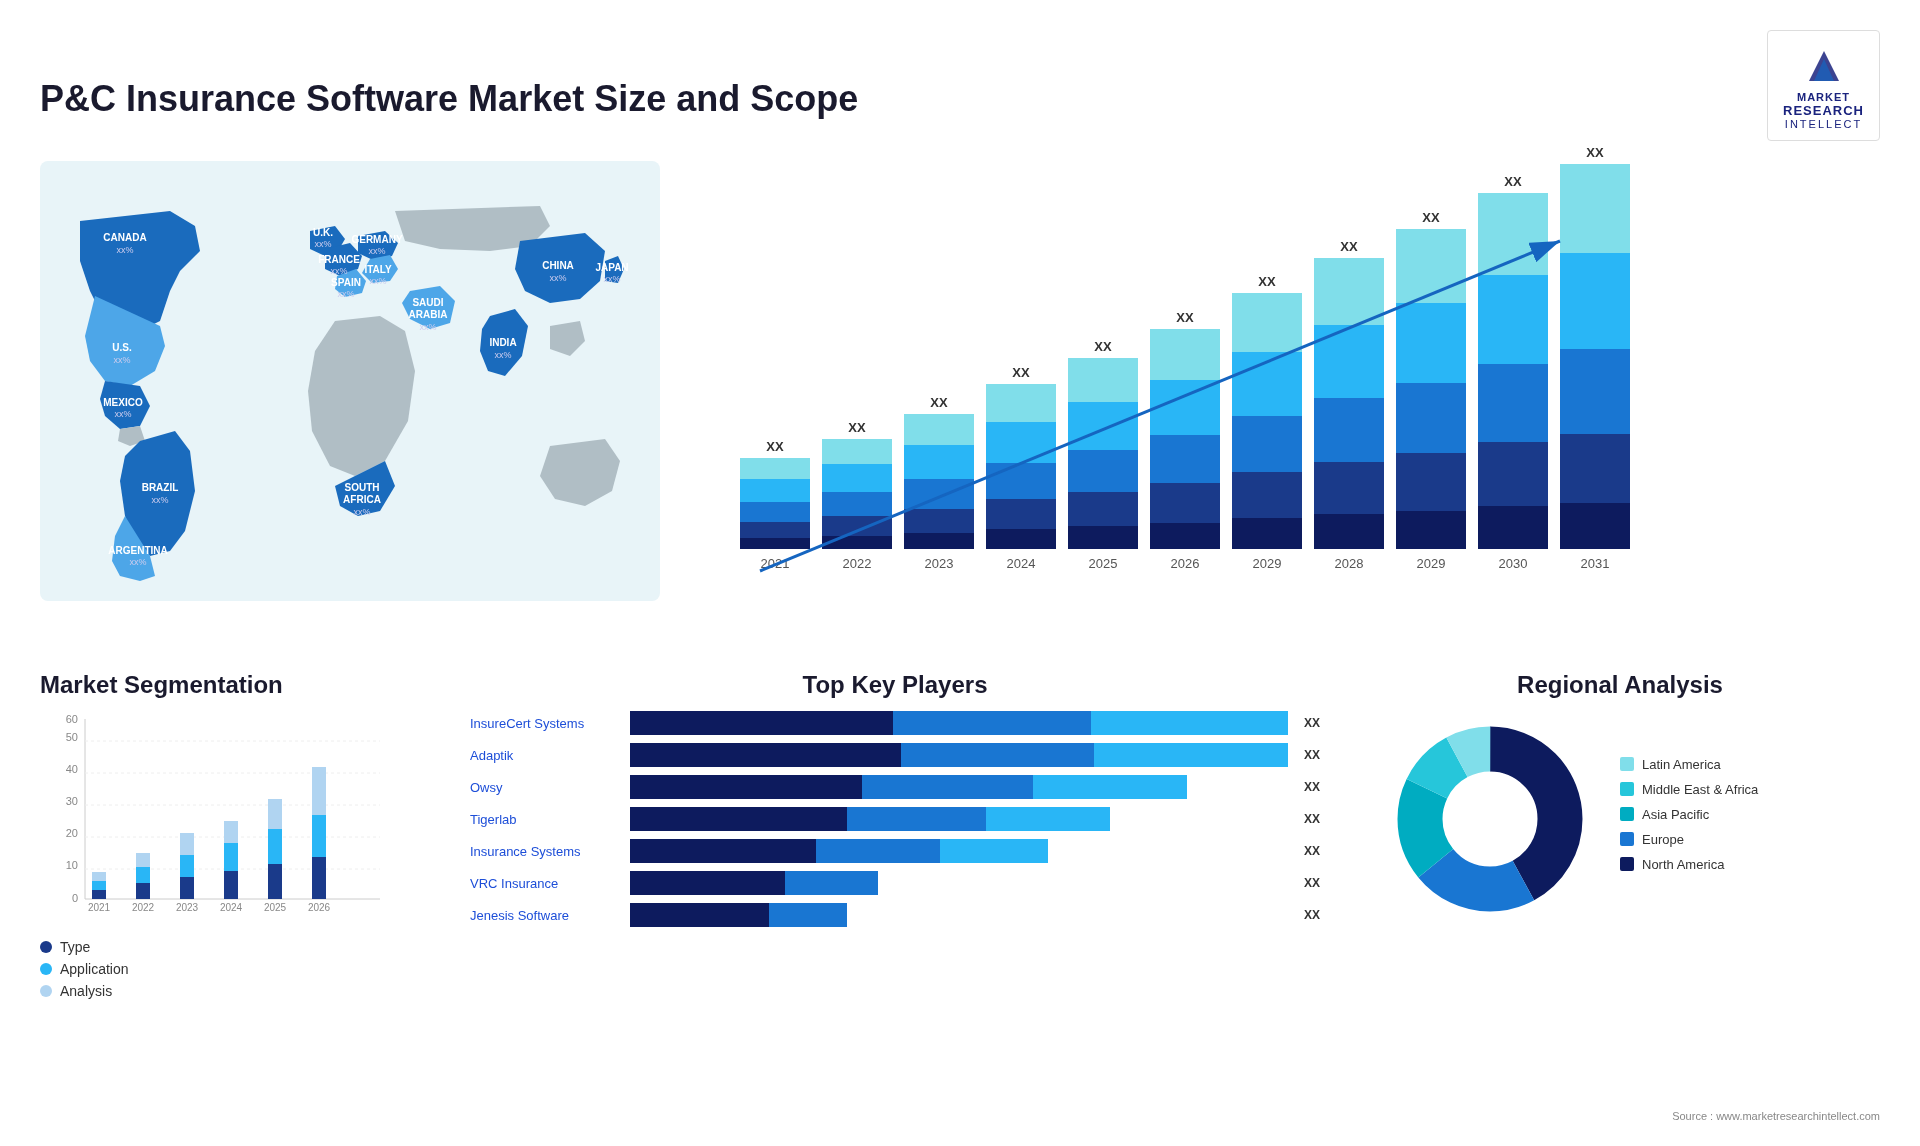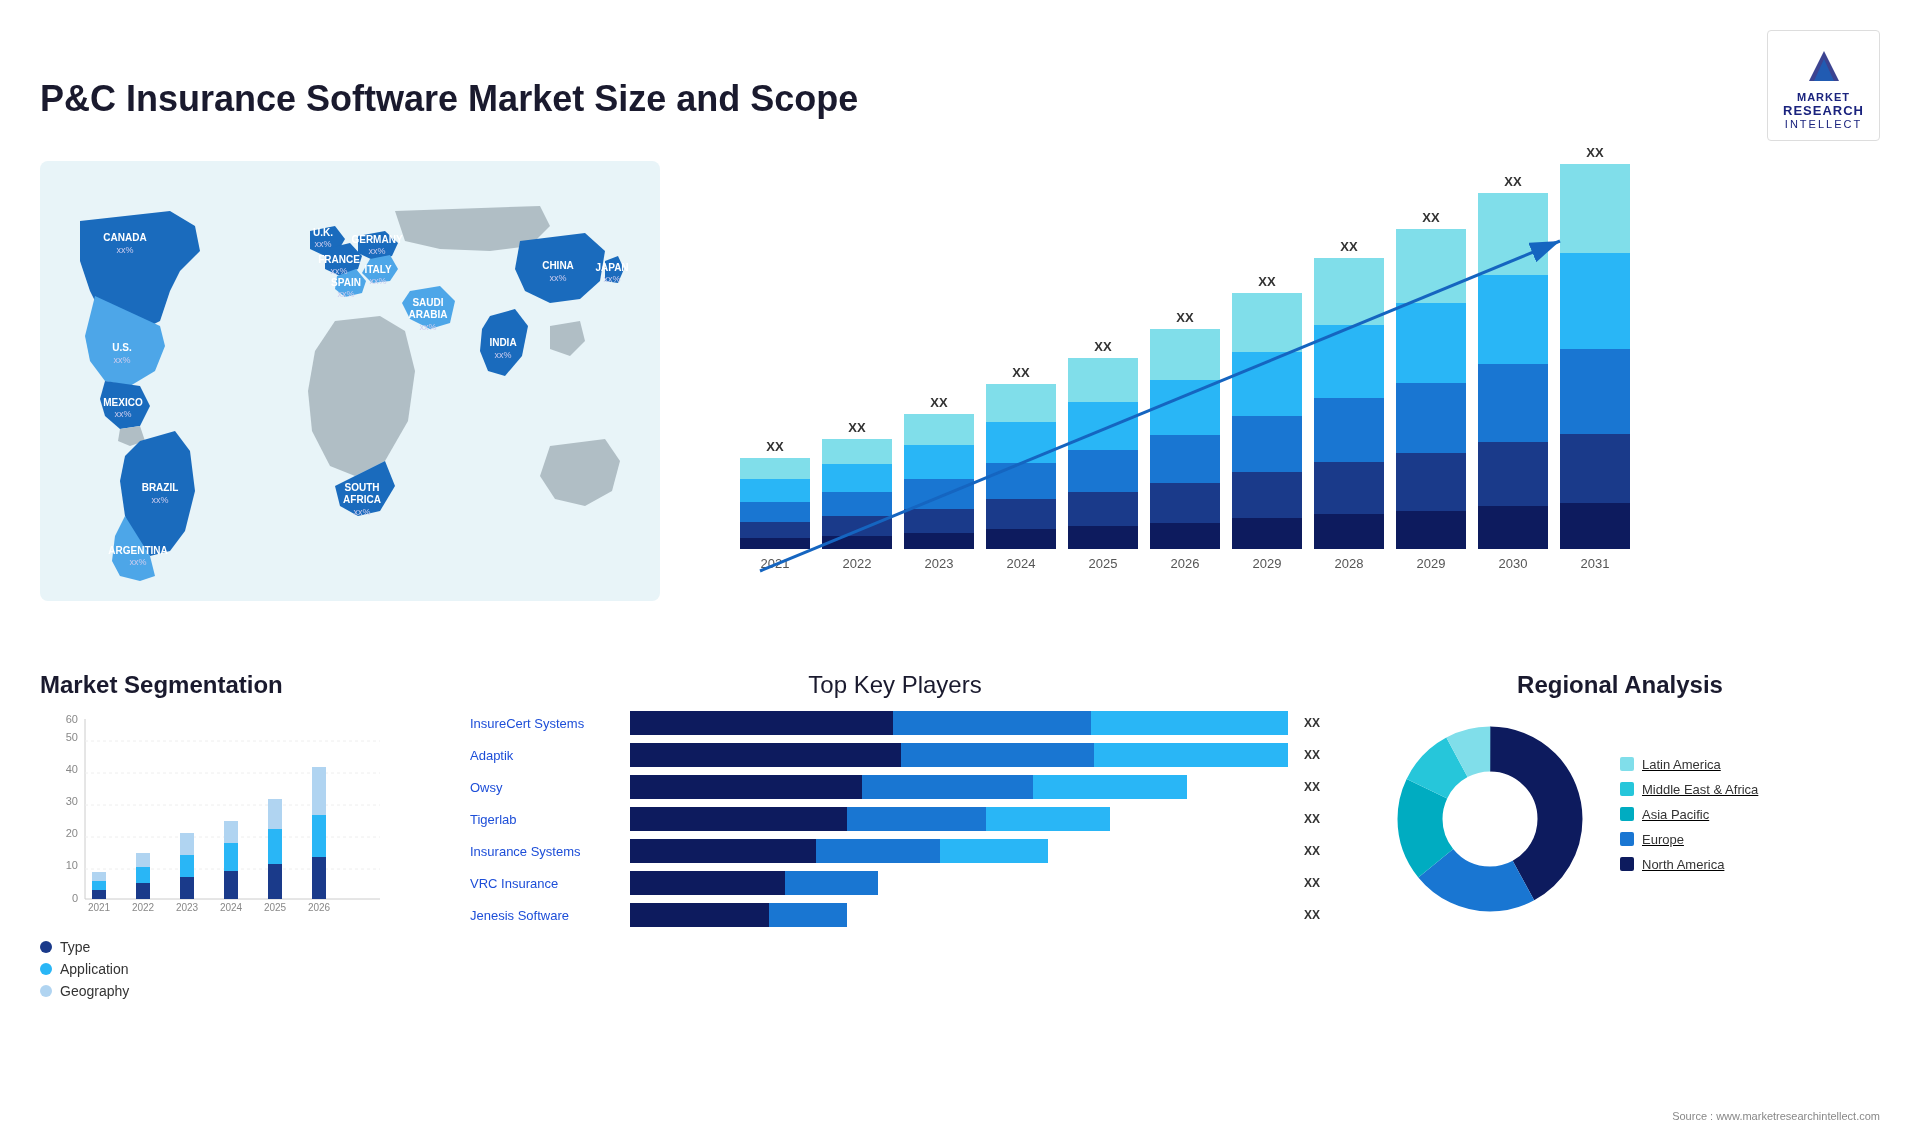--- a/index.html
+++ b/index.html
@@ -167,21 +167,21 @@
       border-radius: 50%;
       flex-shrink: 0;
     }
 
     
     .players-section {
       padding: 10px 20px;
     }
     .players-title {
       font-size: 24px;
-      font-weight: 400;
+      font-weight: 700;
       color: #1a1a2e;
       text-align: center;
       margin-bottom: 12px;
     }
     .player-row {
       display: flex;
       align-items: center;
       margin-bottom: 8px;
       gap: 10px;
     }
@@ -219,21 +219,20 @@
       font-size: 24px;
       font-weight: 700;
       color: #1a1a2e;
       text-align: center;
       margin-bottom: 10px;
     }
     .regional-content {
       display: flex;
       gap: 20px;
       align-items: center;
-      text-decoration: underline;
     }
     .donut-container {
       position: relative;
       width: 220px;
       height: 220px;
       flex-shrink: 0;
     }
     .regional-legend {
       flex: 1;
     }
@@ -576,21 +575,21 @@
         <div class="legend-item">
           <div class="legend-dot" style="background:#1a3a8a;"></div>
           <span>Type</span>
         </div>
         <div class="legend-item">
           <div class="legend-dot" style="background:#29b6f6;"></div>
           <span>Application</span>
         </div>
         <div class="legend-item">
           <div class="legend-dot" style="background:#b0d4f1;"></div>
-          <span>Geography</span>
+          <span>Analysis</span>
         </div>
       </div>
     </div>
 
     <div class="players-section">
       <div class="players-title">Top Key Players</div>
       <div id="players-list">
           <div class="player-row">
             <div class="player-name">InsureCert Systems</div>
             <div class="player-bar-container">

